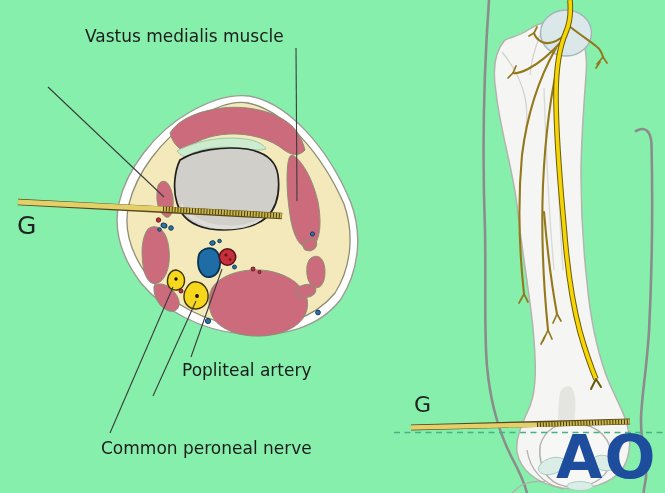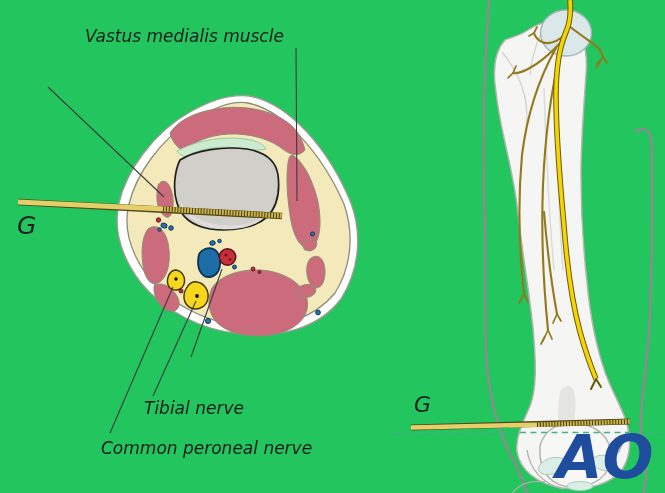--- a/index.html
+++ b/index.html
@@ -1,23 +1,22 @@
 <!DOCTYPE html>
 <html><head>
 <meta charset="utf-8">
 <style>
   html, body { margin: 0; padding: 0; background: #ffffff; }
   .canvas {
     position: relative;
     width: 665px;
     height: 493px;
-    background: #22c55e;
+    background: #86efac;
     overflow: hidden;
     font-family: "DejaVu Sans", "Liberation Sans", sans-serif;
-    font-style: italic;
   }
   .canvas svg { position: absolute; left: 0; top: 0; }
   .lbl {
     position: absolute;
     font-size: 17px;
     color: #1c1c1c;
     line-height: 1.1;
     white-space: nowrap;
   }
   .g-label { font-size: 25px; color: #222; }
@@ -157,19 +156,19 @@
       <line x1="411" y1="427.5" x2="538" y2="424.7" stroke="#e4d06a" stroke-width="4.6"></line>
       <line x1="537" y1="424.7" x2="630" y2="421.5" stroke="#cdb84e" stroke-width="4.6"></line>
       <line x1="537" y1="424.7" x2="630" y2="421.5" stroke="#453a0a" stroke-width="4.6" stroke-dasharray="1 1.9"></line>
     </g>
 
     <line x1="394" y1="432.5" x2="663" y2="432.5" stroke="#44b384" stroke-width="1.7" stroke-dasharray="6 4.5"></line>
   </g>
 </svg>
 
 <div class="lbl" style="left:85px; top:27px;">Vastus medialis muscle</div>
-<div class="lbl" style="left:144px; top:399px;">Tibial nerve</div>
+<div class="lbl" style="left:182px; top:361px;">Popliteal artery</div>
 <div class="lbl" style="left:101px; top:439px;">Common peroneal nerve</div>
 <div class="lbl g-label" style="left:17px; top:212px;">G</div>
 <div class="lbl g-label right" style="left:414px; top:393px;">G</div>
 <div class="ao-logo">AO</div>
 
 </div>
 
 </body></html>

